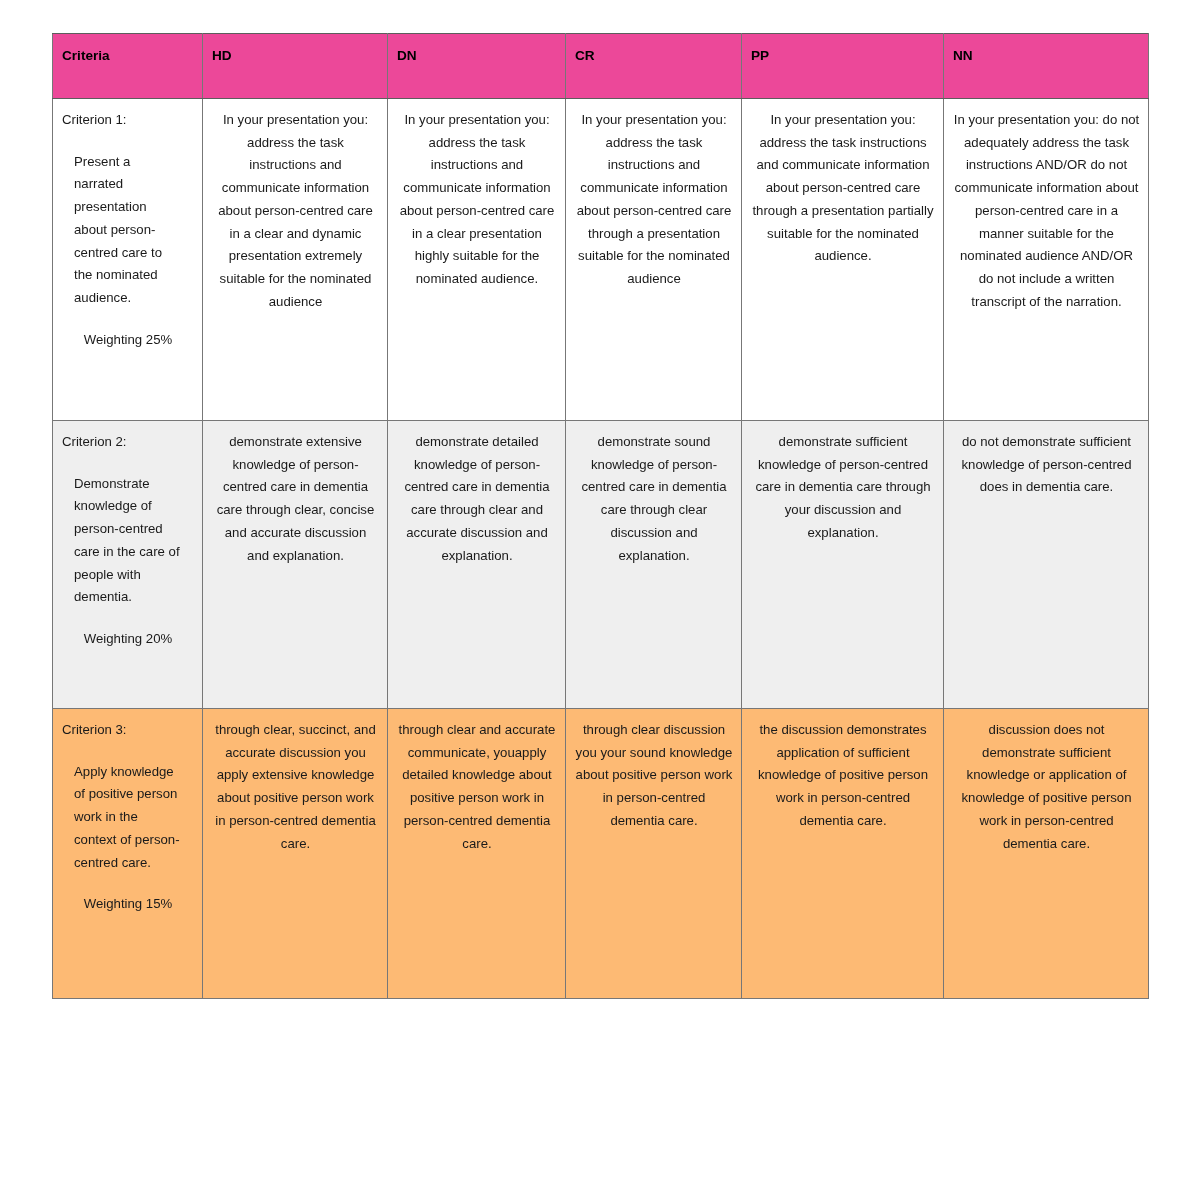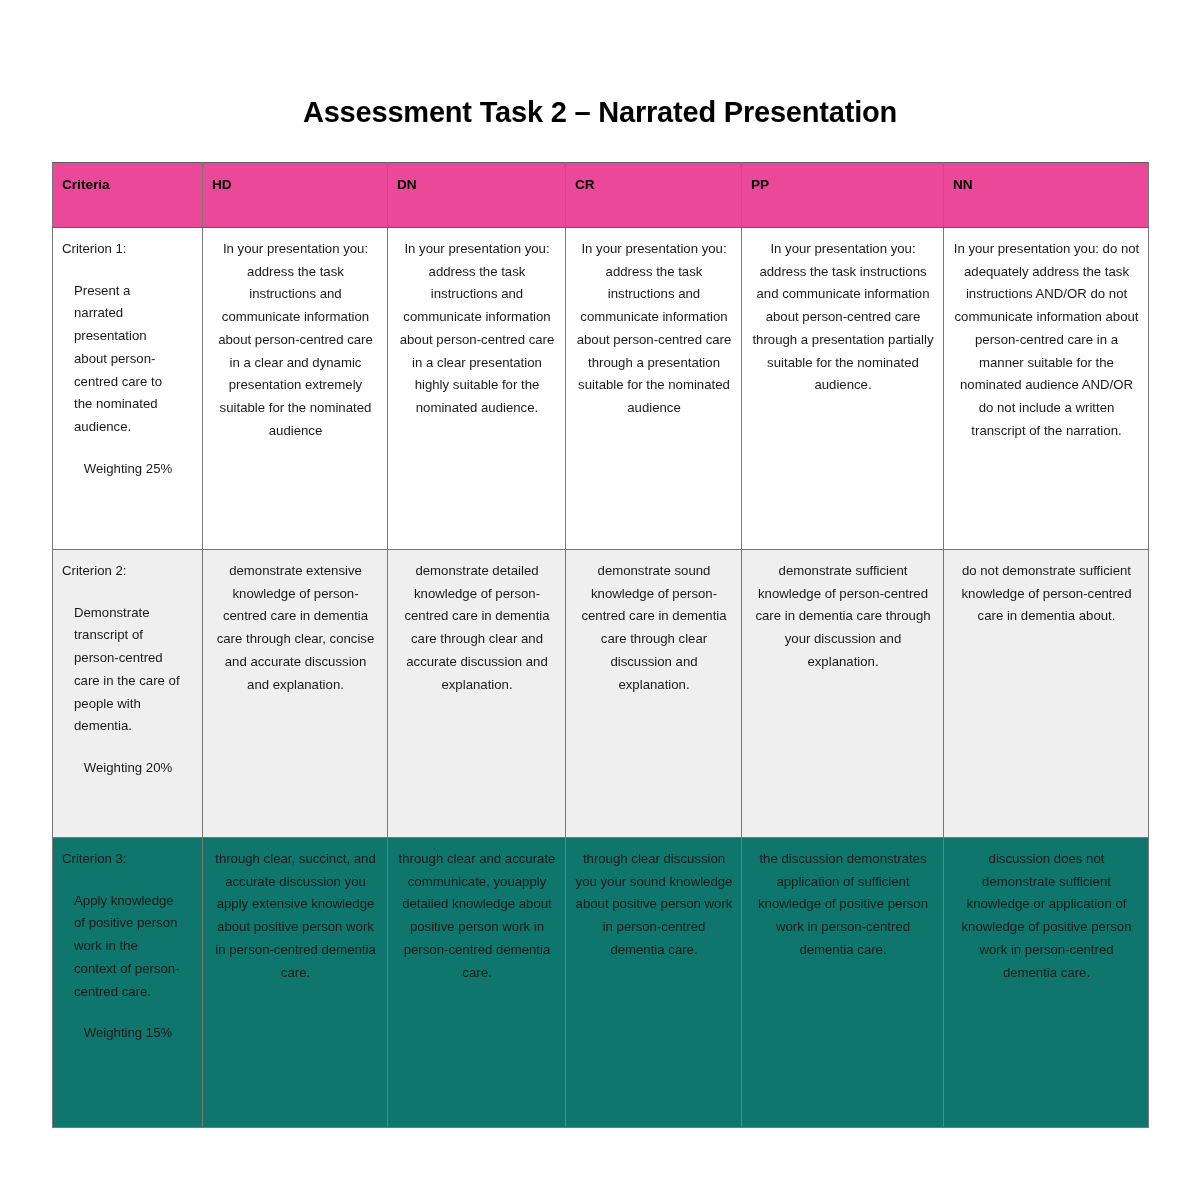--- a/index.html
+++ b/index.html
@@ -74,21 +74,21 @@
     height: 44px;
     padding-top: 10px;
     padding-bottom: 10px;
     border-top: 1.6px solid #5d5d5d;
     border-bottom: 1.6px solid #5d5d5d;
     color: #000000;
   }
 
   table.rubric tbody tr.row-1 td { background: #ffffff; }
   table.rubric tbody tr.row-2 td { background: #efefef; }
-  table.rubric tbody tr.row-3 td { background: #0f766e; }
+  table.rubric tbody tr.row-3 td { background: #fdba74; }
 
   table.rubric tbody tr.row-1 { height: 322px; }
   table.rubric tbody tr.row-2 { height: 288px; }
   table.rubric tbody tr.row-3 { height: 290px; }
 
   td.criteria-cell,
   th.criteria-head {
     padding-left: 9px;
   }
 
@@ -109,21 +109,20 @@
     display: block;
     margin: 0;
     text-align: center;
   }
 </style>
 </head>
 <body>
 
 <div class="page">
 
-  <h1 class="doc-title">Assessment Task 2 – Narrated Presentation</h1>
 
   <div class="rubric-wrap">
     <table class="rubric">
       <colgroup>
         <col class="c-criteria">
         <col class="c-hd">
         <col class="c-dn">
         <col class="c-cr">
         <col class="c-pp">
         <col class="c-nn">
@@ -160,37 +159,37 @@
             <span class="cell-text">In your presentation you: address the task instructions and communicate information about person-centred care through a presentation partially suitable for the nominated audience.</span>
           </td>
           <td>
             <span class="cell-text">In your presentation you: do not adequately address the task instructions AND/OR do not communicate information about person-centred care in a manner suitable for the nominated audience AND/OR do not include a written transcript of the narration.</span>
           </td>
         </tr>
 
         <tr class="row-2">
           <td class="criteria-cell">
             <span class="crit-label">Criterion 2:</span>
-            <span class="crit-desc">Demonstrate transcript of person-centred care in the care of people with dementia.</span>
+            <span class="crit-desc">Demonstrate knowledge of person-centred care in the care of people with dementia.</span>
             <span class="crit-weight">Weighting 20%</span>
           </td>
           <td>
             <span class="cell-text">demonstrate extensive knowledge of person-centred care in dementia care through clear, concise and accurate discussion and explanation.</span>
           </td>
           <td>
             <span class="cell-text">demonstrate detailed knowledge of person-centred care in dementia care through clear and accurate discussion and explanation.</span>
           </td>
           <td>
             <span class="cell-text">demonstrate sound knowledge of person-centred care in dementia care through clear discussion and explanation.</span>
           </td>
           <td>
             <span class="cell-text">demonstrate sufficient knowledge of person-centred care in dementia care through your discussion and explanation.</span>
           </td>
           <td>
-            <span class="cell-text">do not demonstrate sufficient knowledge of person-centred care in dementia about.</span>
+            <span class="cell-text">do not demonstrate sufficient knowledge of person-centred does in dementia care.</span>
           </td>
         </tr>
 
         <tr class="row-3">
           <td class="criteria-cell">
             <span class="crit-label">Criterion 3:</span>
             <span class="crit-desc">Apply knowledge of positive person work in the context of person-centred care.</span>
             <span class="crit-weight">Weighting 15%</span>
           </td>
           <td>

